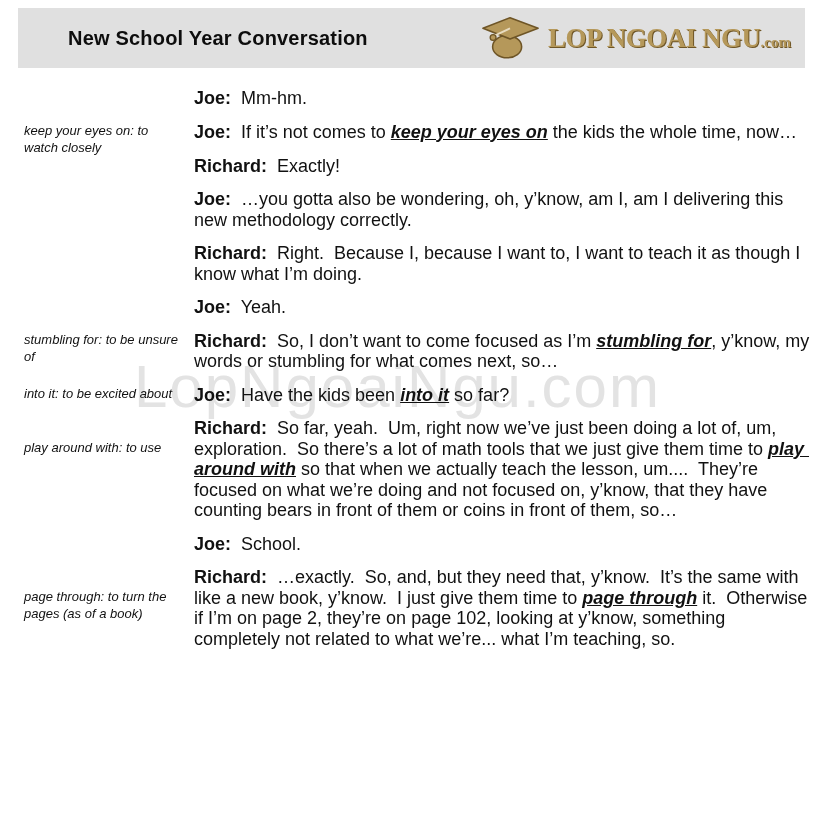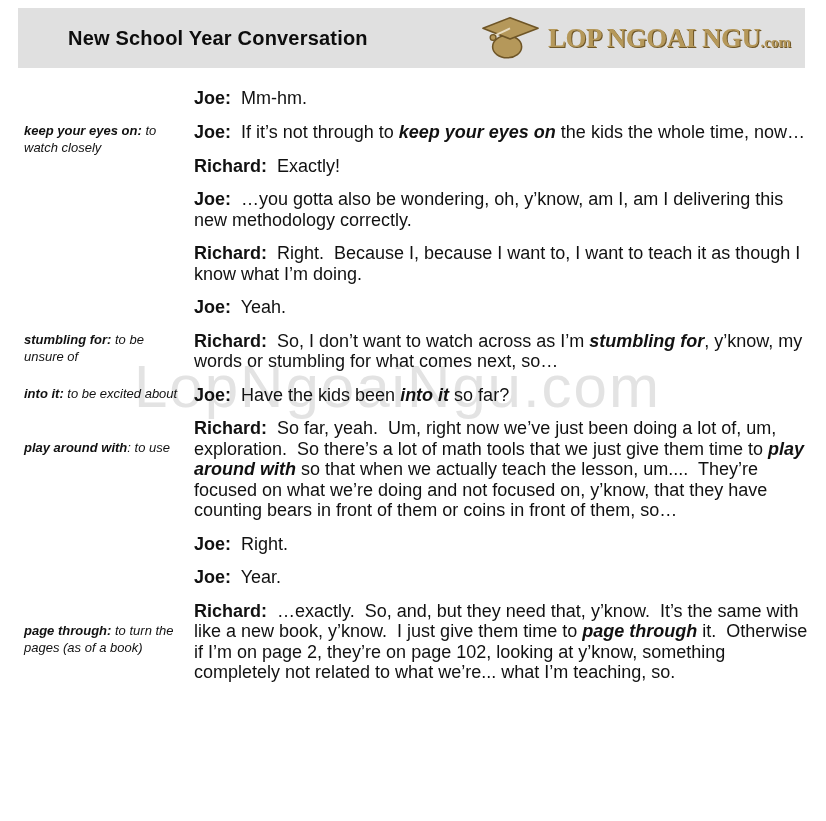--- a/index.html
+++ b/index.html
@@ -88,29 +88,29 @@
     padding-left: 24px;
     padding-right: 14px;
   }
   .note {
     font-size: 13px;
     line-height: 17px;
     font-style: italic;
     padding-right: 10px;
     box-sizing: border-box;
   }
-  .note-term { font-weight: bold; }
+  .note-term { font-weight: normal; }
   .para {
     font-size: 18px;
     line-height: 20.5px;
     margin: 0 0 13px 0;
     white-space: pre-wrap;
   }
   .speaker { font-weight: bold; }
-  .bi { font-weight: bold; font-style: italic; }
+  .bi { font-weight: bold; font-style: italic; text-decoration: underline; }
 </style>
 </head>
 <body>
 
 <div class="page">
 
   <header class="topbar">
     <h1>New School Year Conversation</h1>
     <div class="brand">
       <span style="display:inline-flex;">
@@ -130,57 +130,53 @@
   <main class="content">
       <div class="row">
         <div class="note"></div>
         <div class="para"><b class="speaker">Joe:</b><span>  Mm-hm.</span></div>
       </div>
       <div class="row">
         <div class="note"></div>
       </div>
       <div class="row">
         <div class="note"><span class="note-term">keep your eyes on:</span><span class="note-def"> to watch closely</span></div>
-        <div class="para"><b class="speaker">Joe:</b><span>  If it’s not through to </span><span class="bi">keep your eyes on</span><span> the kids the whole time, now…</span></div>
+        <div class="para"><b class="speaker">Joe:</b><span>  If it’s not comes to </span><span class="bi">keep your eyes on</span><span> the kids the whole time, now…</span></div>
       </div>
       <div class="row">
         <div class="note"></div>
         <div class="para"><b class="speaker">Richard:</b><span>  Exactly!</span></div>
       </div>
       <div class="row">
         <div class="note"></div>
         <div class="para"><b class="speaker">Joe:</b><span>  …you gotta also be wondering, oh, y’know, am I, am I delivering this new methodology correctly.</span></div>
       </div>
       <div class="row">
         <div class="note"></div>
         <div class="para"><b class="speaker">Richard:</b><span>  Right.  Because I, because I want to, I want to teach it as though I know what I’m doing.</span></div>
       </div>
       <div class="row">
         <div class="note"></div>
         <div class="para"><b class="speaker">Joe:</b><span>  Yeah.</span></div>
       </div>
       <div class="row">
         <div class="note"><span class="note-term">stumbling for:</span><span class="note-def"> to be unsure of</span></div>
-        <div class="para"><b class="speaker">Richard:</b><span>  So, I don’t want to watch across as I’m </span><span class="bi">stumbling for</span><span>, y’know, my words or stumbling for what comes next, so…</span></div>
+        <div class="para"><b class="speaker">Richard:</b><span>  So, I don’t want to come focused as I’m </span><span class="bi">stumbling for</span><span>, y’know, my words or stumbling for what comes next, so…</span></div>
       </div>
       <div class="row">
         <div class="note"><span class="note-term">into it:</span><span class="note-def"> to be excited about</span></div>
         <div class="para"><b class="speaker">Joe:</b><span>  Have the kids been </span><span class="bi">into it</span><span> so far?</span></div>
       </div>
       <div class="row">
         <div class="note" style="padding-top: 21px;"><span class="note-term">play around with</span><span class="note-def">: to use</span></div>
         <div class="para"><b class="speaker">Richard:</b><span>  So far, yeah.  Um, right now we’ve just been doing a lot of, um, exploration.  So there’s a lot of math tools that we just give them time to </span><span class="bi">play around with</span><span> so that when we actually teach the lesson, um....  They’re focused on what we’re doing and not focused on, y’know, that they have counting bears in front of them or coins in front of them, so…</span></div>
       </div>
       <div class="row">
         <div class="note"></div>
-        <div class="para"><b class="speaker">Joe:</b><span>  Right.</span></div>
-      </div>
-      <div class="row">
-        <div class="note"></div>
-        <div class="para"><b class="speaker">Joe:</b><span>  Year.</span></div>
+        <div class="para"><b class="speaker">Joe:</b><span>  School.</span></div>
       </div>
       <div class="row">
         <div class="note" style="padding-top: 21px;"><span class="note-term">page through:</span><span class="note-def"> to turn the pages (as of a book)</span></div>
         <div class="para"><b class="speaker">Richard:</b><span>  …exactly.  So, and, but they need that, y’know.  It’s the same with like a new book, y’know.  I just give them time to </span><span class="bi">page through</span><span> it.  Otherwise if I’m on page 2, they’re on page 102, looking at y’know, something completely not related to what we’re... what I’m teaching, so.</span></div>
       </div>
     </main>
 
 </div>
 
 </body></html>

